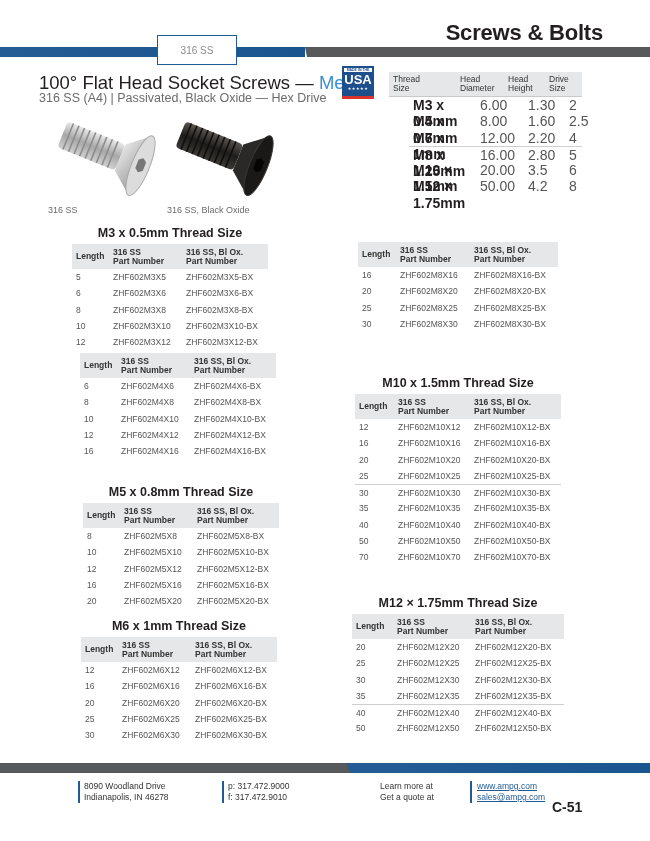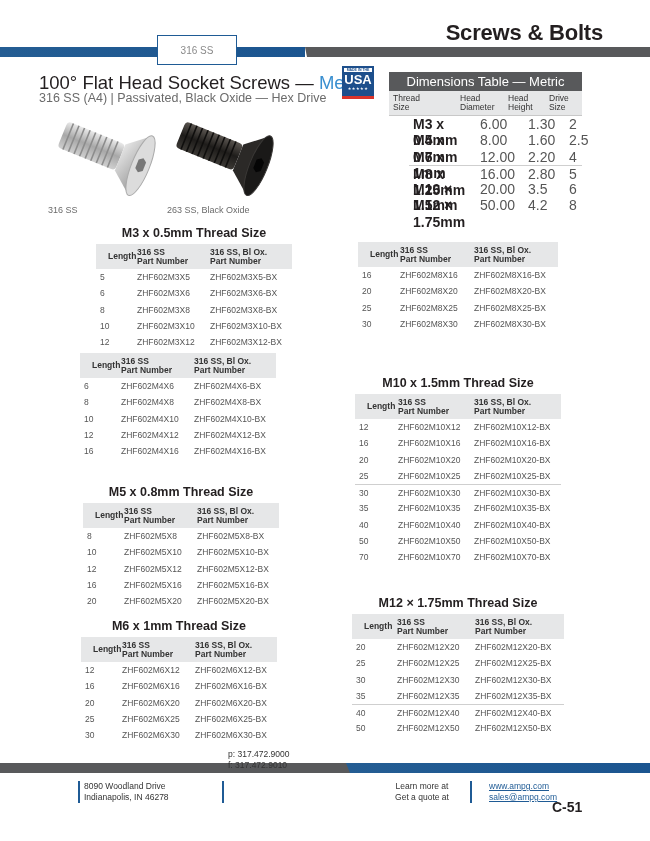--- a/index.html
+++ b/index.html
@@ -30,33 +30,33 @@
   .dim-head { background: #58595b; color: #fff; font-size: 13px; text-align: center; height: 19px; line-height: 19px; }
   .dim-cols { background: #e6e7e8; display: grid; grid-template-columns: 67px 48px 41px 37px; padding: 3px 0 3px 4px; font-size: 8.5px; color: #333; line-height: 9px; border-bottom: 1px solid #c8c8c8; }
   .dim-row { display: grid; grid-template-columns: 67px 48px 41px 37px; padding-left: 4px; font-size: 14px; height: 16.3px; line-height: 16.3px; color: #555; margin-left: 20px; }
   .dim-row .c0 { font-weight: bold; color: #231f20; }
   .dim-row.sep { border-top: 1px solid #cfcfcf; }
 
   
   .tt { position: absolute; }
   .tt-title { font-size: 12.5px; font-weight: bold; color: #231f20; text-align: center; margin-bottom: 4px; white-space: nowrap; }
   .tt-head { background: #e6e7e8; display: grid; font-size: 8.5px; color: #333; line-height: 9px; height: 25px; align-items: center; }
-  .tt-head .len { font-weight: bold; padding-left: 12px; }
+  .tt-head .len { font-weight: bold; padding-left: 4px; }
   .tt-head .pn { font-weight: bold; }
   .tt-head .pn span { display: block; }
   .tt-row { display: grid; font-size: 8.5px; color: #555; height: 16.3px; line-height: 16.3px; }
   .tt-row .len { padding-left: 4px; }
   .tt-row.sep { border-top: 1px solid #cfcfcf; }
 
   
   .ftr-bar-gray { position: absolute; left: 0; top: 763px; width: 350px; height: 10px; background: #58595b; }
   .ftr-bar-blue { position: absolute; left: 346px; top: 763px; width: 304px; height: 10px; background: linear-gradient(90deg, #245d93, #1b5590); clip-path: polygon(0 0, 100% 0, 100% 100%, 4px 100%); }
   .ftr-block { position: absolute; font-size: 8.5px; color: #333; line-height: 11px; }
   .ftr-rule { position: absolute; width: 2px; background: #1f5b95; }
-  .ftr-link { color: #1f5b95; text-decoration: underline; margin-left: 12px; }
+  .ftr-link { color: #1f5b95; text-decoration: underline; }
   .page-num { position: absolute; left: 552px; top: 799px; font-size: 14px; font-weight: bold; color: #231f20; }
 </style>
 </head>
 <body>
 
 <div class="hdr-title">Screws &amp; Bolts</div>
 <div class="hdr-bar-blue"></div>
 <div class="hdr-bar-gray"></div>
 <div class="hdr-tab">316 SS</div>
 
@@ -124,24 +124,23 @@
         <line x1="44" y1="30" x2="44" y2="58"></line>
       <line x1="50" y1="30" x2="50" y2="58"></line>
         <line x1="56" y1="30" x2="56" y2="58"></line>
         <line x1="62" y1="30" x2="62" y2="58"></line>
     </g>
     <polygon points="70,30 92,12 92,76 70,58" fill="#2b2927"></polygon>
     <ellipse cx="92" cy="44" rx="9" ry="32" fill="#1a1918" stroke="#3a3836"></ellipse>
     <polygon points="88,39 92,36 96,39 96,48 92,51 88,48" fill="#050505"></polygon>
   </g>
 </svg>
-<div class="img-caption" style="left:167px;top:205px">263 SS, Black Oxide</div>
+<div class="img-caption" style="left:167px;top:205px">316 SS, Black Oxide</div>
 
 <div class="dim-wrap">
-  <div class="dim-head">Dimensions Table — Metric</div>
   <div class="dim-cols">
     <div>
         <div>Thread</div>
         <div>Size</div>
       </div>
     <div>
         <div>Head</div>
         <div>Diameter</div>
       </div>
     <div>
@@ -186,21 +185,21 @@
       </div>
       <div class="dim-row">
         <div class="c0">M12 × 1.75mm</div>
         <div class="c1">50.00</div>
         <div class="c2">4.2</div>
         <div class="c3">8</div>
       </div>
     </div>
 </div>
 
-<div class="tt" id="tt0" style="left:96px;top:226px;width:196px">
+<div class="tt" id="tt0" style="left:72px;top:226px;width:196px">
     <div class="tt-title">M3 x 0.5mm Thread Size</div>
     <div class="tt-head" style="grid-template-columns: 41px 73px 1fr;">
       <div class="len">Length</div>
       <div class="pn">
         <span>316 SS</span>
         <span>Part Number</span>
       </div>
       <div class="pn">
         <span>316 SS, Bl Ox.</span>
         <span>Part Number</span>
@@ -488,26 +487,26 @@
 <div class="ftr-bar-gray"></div>
 <div class="ftr-bar-blue"></div>
 
 <div class="ftr-rule" style="left:78px;top:781px;height:22px"></div>
 <div class="ftr-block" style="left:84px;top:781px">
   <div>8090 Woodland Drive</div>
   <div>Indianapolis, IN 46278</div>
 </div>
 
 <div class="ftr-rule" style="left:222px;top:781px;height:22px"></div>
-<div class="ftr-block" style="left:228px;top:749px">
+<div class="ftr-block" style="left:228px;top:781px">
   <div>p: 317.472.9000</div>
   <div>f:  317.472.9010</div>
 </div>
 
-<div class="ftr-block" style="left:380px;top:781px;width:84px;text-align:center">
+<div class="ftr-block" style="left:380px;top:781px;width:84px;text-align:left">
   <div>Learn more at</div>
   <div>Get a quote at</div>
 </div>
 <div class="ftr-rule" style="left:470px;top:781px;height:22px"></div>
 <div class="ftr-block" style="left:477px;top:781px">
   <div><a class="ftr-link">www.ampg.com</a></div>
   <div><a class="ftr-link">sales@ampg.com</a></div>
 </div>
 
 <div class="page-num">C-51</div>

